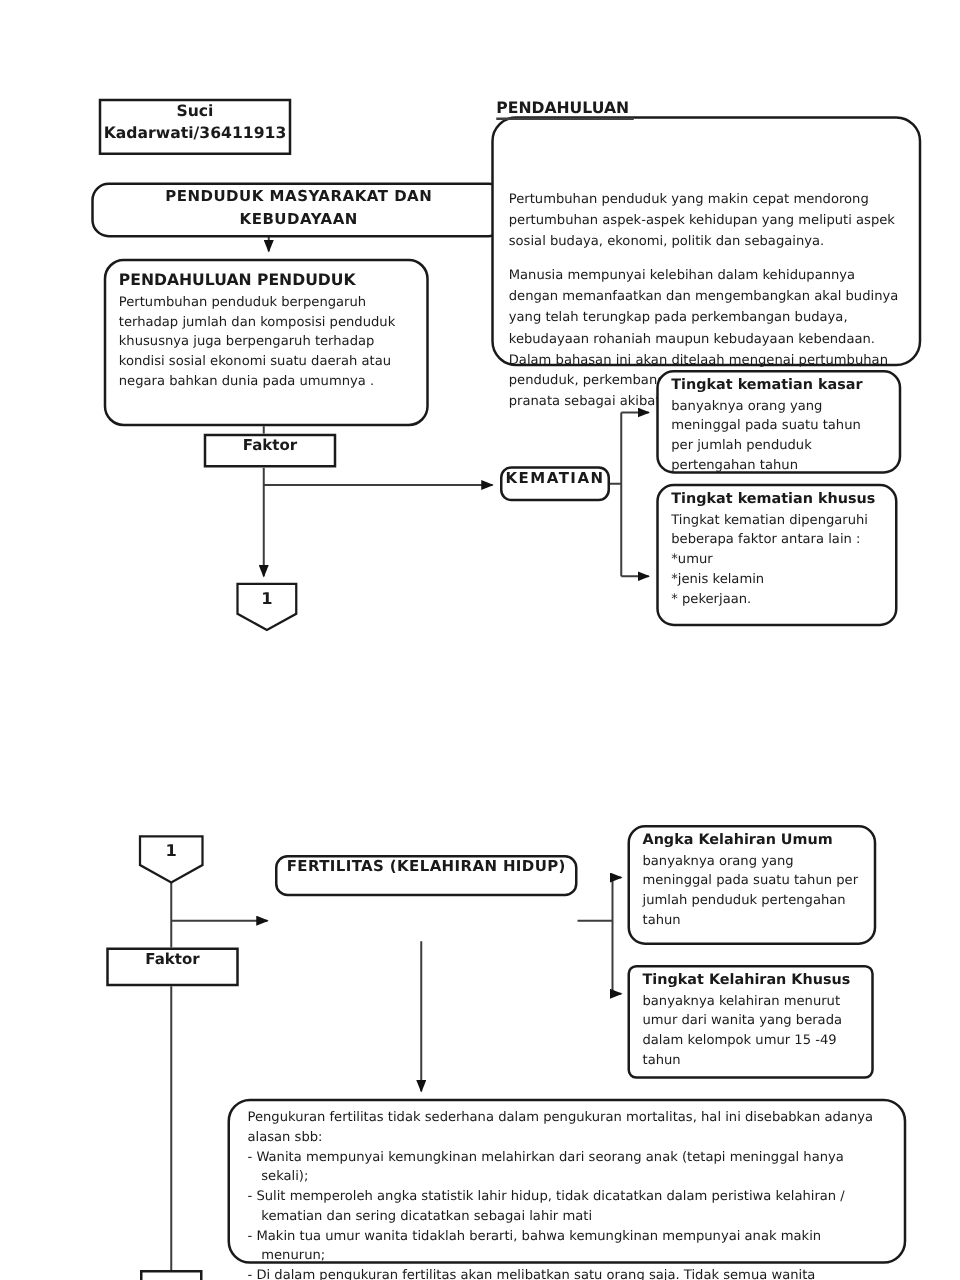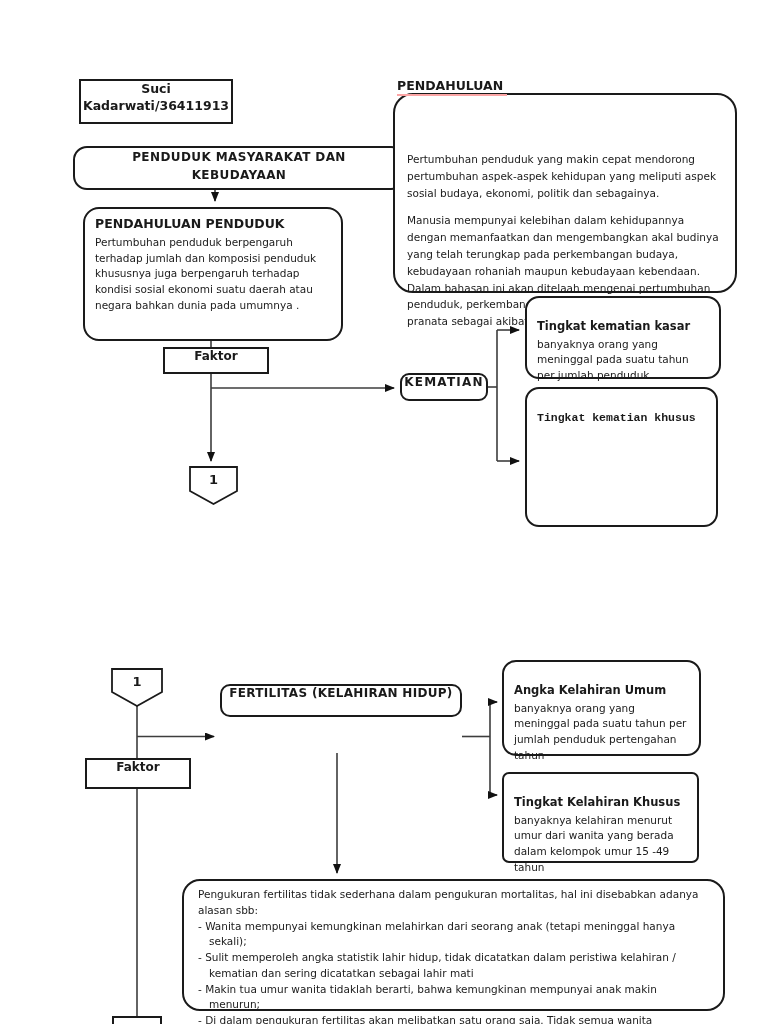--- a/index.html
+++ b/index.html
@@ -7,34 +7,34 @@
     position:relative;width:768px;height:1024px;background:#ffffff;
     font-family:"DejaVu Sans",sans-serif;color:#1a1a1a;overflow:hidden;
   }
   svg.wires{position:absolute;left:0;top:0;z-index:0;}
   .node{position:absolute;z-index:1;background:#ffffff;border:2px solid #1a1a1a;box-sizing:border-box;}
   .rbox{border-radius:16px;}
   .labelbox{display:flex;justify-content:center;text-align:center;font-weight:bold;}
   .pre{white-space:pre-line;}
   .box-title{font-weight:bold;font-size:11.5px;line-height:1.35;margin:0 0 2px 0;}
   .box-body{font-size:10.5px;line-height:1.5;}
-  .pad{padding:21px 10px;}
+  .pad{padding:2px 10px;}
 
   #author-box{left:79px;top:79px;width:154px;height:45px;font-size:12.5px;line-height:1.35;}
   #penduduk-box{left:73px;top:146px;width:332px;height:44px;border-radius:14px;font-size:12px;letter-spacing:.4px;line-height:1.5;}
-  #pendahuluan-title{position:absolute;z-index:2;left:397px;top:78px;font-weight:bold;font-size:12.5px;border-bottom:2px solid #fca5a5;padding:0 4px 1px 0;background:transparent;}
+  #pendahuluan-title{position:absolute;z-index:2;left:397px;top:78px;font-weight:bold;font-size:12.5px;border-bottom:2px solid #404040;padding:0 4px 1px 0;background:transparent;}
   #pendahuluan-box{left:393px;top:93px;width:344px;height:200px;border-radius:20px;padding:12px 12px 6px 12px;}
   #pendahuluan-box .box-body{line-height:1.6;margin-top:44px;}
   #pendahuluan-box .p2{margin-top:11px;}
   #pertumbuhan-box{left:83px;top:207px;width:260px;height:134px;padding:7px 10px;}
   #pertumbuhan-box .box-title{font-size:12.5px;}
   #faktor1-box{left:163px;top:347px;width:106px;height:27px;font-size:12px;}
   #kematian-box{left:400px;top:373px;width:88px;height:28px;border-radius:9px;font-size:12px;letter-spacing:1.2px;}
   #kasar-box{left:525px;top:296px;width:196px;height:83px;border-radius:14px;}
-  #khusus-box{left:525px;top:387px;width:193px;height:140px;border-radius:14px;font-family:Liberation Mono, monospace;}
+  #khusus-box{left:525px;top:387px;width:193px;height:114px;border-radius:14px;}
   #conn1-label{position:absolute;z-index:2;left:190px;top:467px;width:47px;height:25px;display:flex;align-items:center;justify-content:center;font-weight:bold;font-size:13px;}
   #conn2-label{position:absolute;z-index:2;left:112px;top:669px;width:50px;height:24px;display:flex;align-items:center;justify-content:center;font-weight:bold;font-size:13px;}
   #fertilitas-box{left:220px;top:684px;width:242px;height:33px;border-radius:10px;font-size:12px;letter-spacing:.3px;}
   #faktor2-box{left:85px;top:758px;width:106px;height:31px;font-size:12px;}
   #angka-box{left:502px;top:660px;width:199px;height:96px;border-radius:14px;}
   #tkk-box{left:502px;top:772px;width:197px;height:91px;border-radius:7px;}
   #pengukuran-box{left:163px;top:879px;width:543px;height:132px;border-radius:18px;padding:6px 14px;margin-left:19px;}
   #pengukuran-box .box-body{font-size:10.5px;line-height:1.5;}
   #pengukuran-box .bullets div{padding-left:11px;text-indent:-11px;}
   #bottom-box{left:112px;top:1016px;width:50px;height:20px;}
@@ -103,20 +103,24 @@
     <span>KEMATIAN</span>
   </div>
 
   <div class="node rbox pad" id="kasar-box">
     <div class="box-title">Tingkat kematian kasar</div>
     <div class="box-body">banyaknya orang yang meninggal pada suatu tahun per jumlah penduduk pertengahan tahun</div>
   </div>
 
   <div class="node rbox pad" id="khusus-box">
     <div class="box-title">Tingkat kematian khusus</div>
+    <div class="box-body pre">Tingkat kematian dipengaruhi beberapa faktor antara lain :
+*umur
+*jenis kelamin
+* pekerjaan.</div>
   </div>
 
   <div id="conn1-label">1</div>
   <div id="conn2-label">1</div>
 
   <div class="node rbox labelbox" id="fertilitas-box">
     <span>FERTILITAS (KELAHIRAN HIDUP)</span>
   </div>
 
   <div class="node labelbox" id="faktor2-box">

